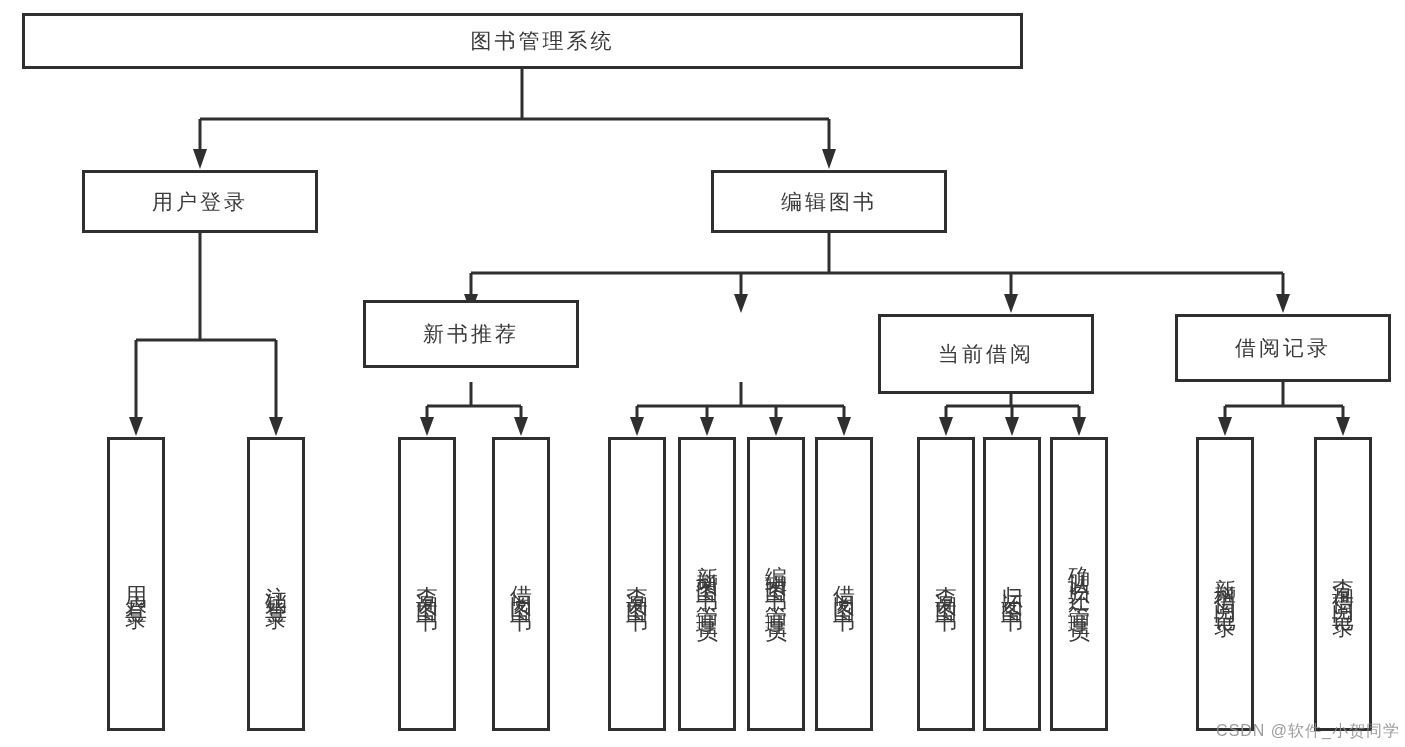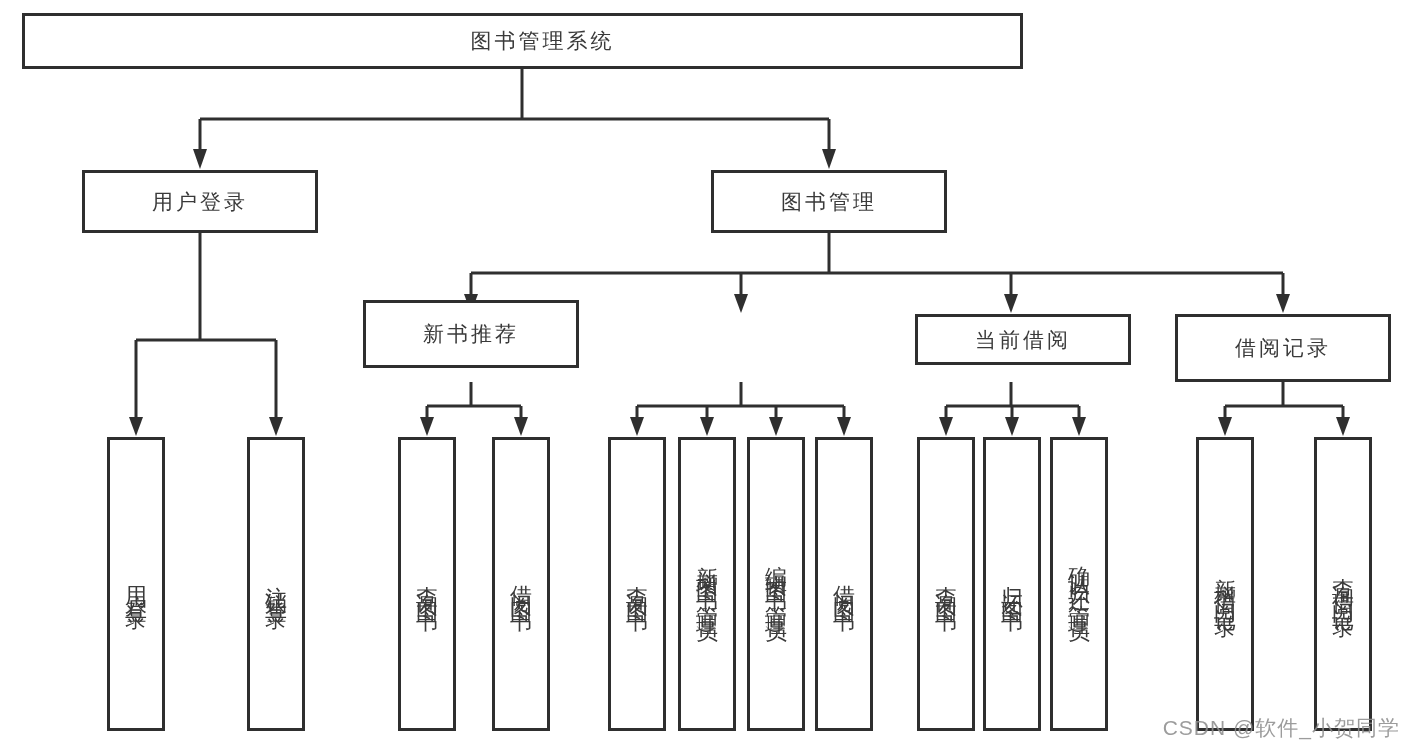--- a/index.html
+++ b/index.html
@@ -39,35 +39,35 @@
     font-size: 22px;
     letter-spacing: 8px;
     line-height: 1;
   }
   
   .n-root   { left: 22px;   top: 13px;  width: 1001px; height: 56px; padding-left: 40px; }
   .n-login  { left: 82px;   top: 170px; width: 236px;  height: 63px; }
   .n-mgmt   { left: 711px;  top: 170px; width: 236px;  height: 63px; }
   .n-l3a    { left: 363px;  top: 300px; width: 216px;  height: 68px; }
   .n-l3b    { left: 633px;  top: 314px; width: 216px;  height: 68px; }
-  .n-l3c    { left: 915px;  top: 314px; width: 216px;  height: 51px; }
+  .n-l3c    { left: 878px;  top: 314px; width: 216px;  height: 80px; }
   .n-l3d    { left: 1175px; top: 314px; width: 216px;  height: 68px; }
   .leaf     { top: 437px; width: 58px; height: 294px; }
   .x-107  { left: 107px; }  .x-247  { left: 247px; }
   .x-398  { left: 398px; }  .x-492  { left: 492px; }
   .x-608  { left: 608px; }  .x-678  { left: 678px; }
   .x-747  { left: 747px; }  .x-815  { left: 815px; }
   .x-917  { left: 917px; }  .x-983  { left: 983px; }
   .x-1050 { left: 1050px; }
   .x-1196 { left: 1196px; } .x-1314 { left: 1314px; }
   .watermark {
     position: absolute;
     right: 5px;
     bottom: 5px;
-    font-size: 21px;
+    font-size: 16px;
     color: #8f8f8f;
     opacity: 0.88;
     letter-spacing: 1px;
     z-index: 5;
     white-space: nowrap;
   }
 </style>
 </head>
 <body>
 
@@ -138,21 +138,21 @@
       <path d="M1005 417 L1019 417 L1012 436 Z"></path>
       <path d="M1072 417 L1086 417 L1079 436 Z"></path>
       <path d="M1218 417 L1232 417 L1225 436 Z"></path>
       <path d="M1336 417 L1350 417 L1343 436 Z"></path>
     </g>
   </svg>
 
   <div class="node h-node n-root">图书管理系统</div>
 
   <div class="node h-node n-login">用户登录</div>
-  <div class="node h-node n-mgmt">图书管理</div>
+  <div class="node h-node n-mgmt">编辑图书</div>
 
   <div class="node h-node n-l3a">新书推荐</div>
   <div class="node h-node n-l3c">当前借阅</div>
   <div class="node h-node n-l3d">借阅记录</div>
 
   <div class="node v-node leaf x-107">用户登录</div>
   <div class="node v-node leaf x-247">注销登录</div>
 
   <div class="node v-node leaf x-398">查询图书</div>
   <div class="node v-node leaf x-492">借阅图书</div>

